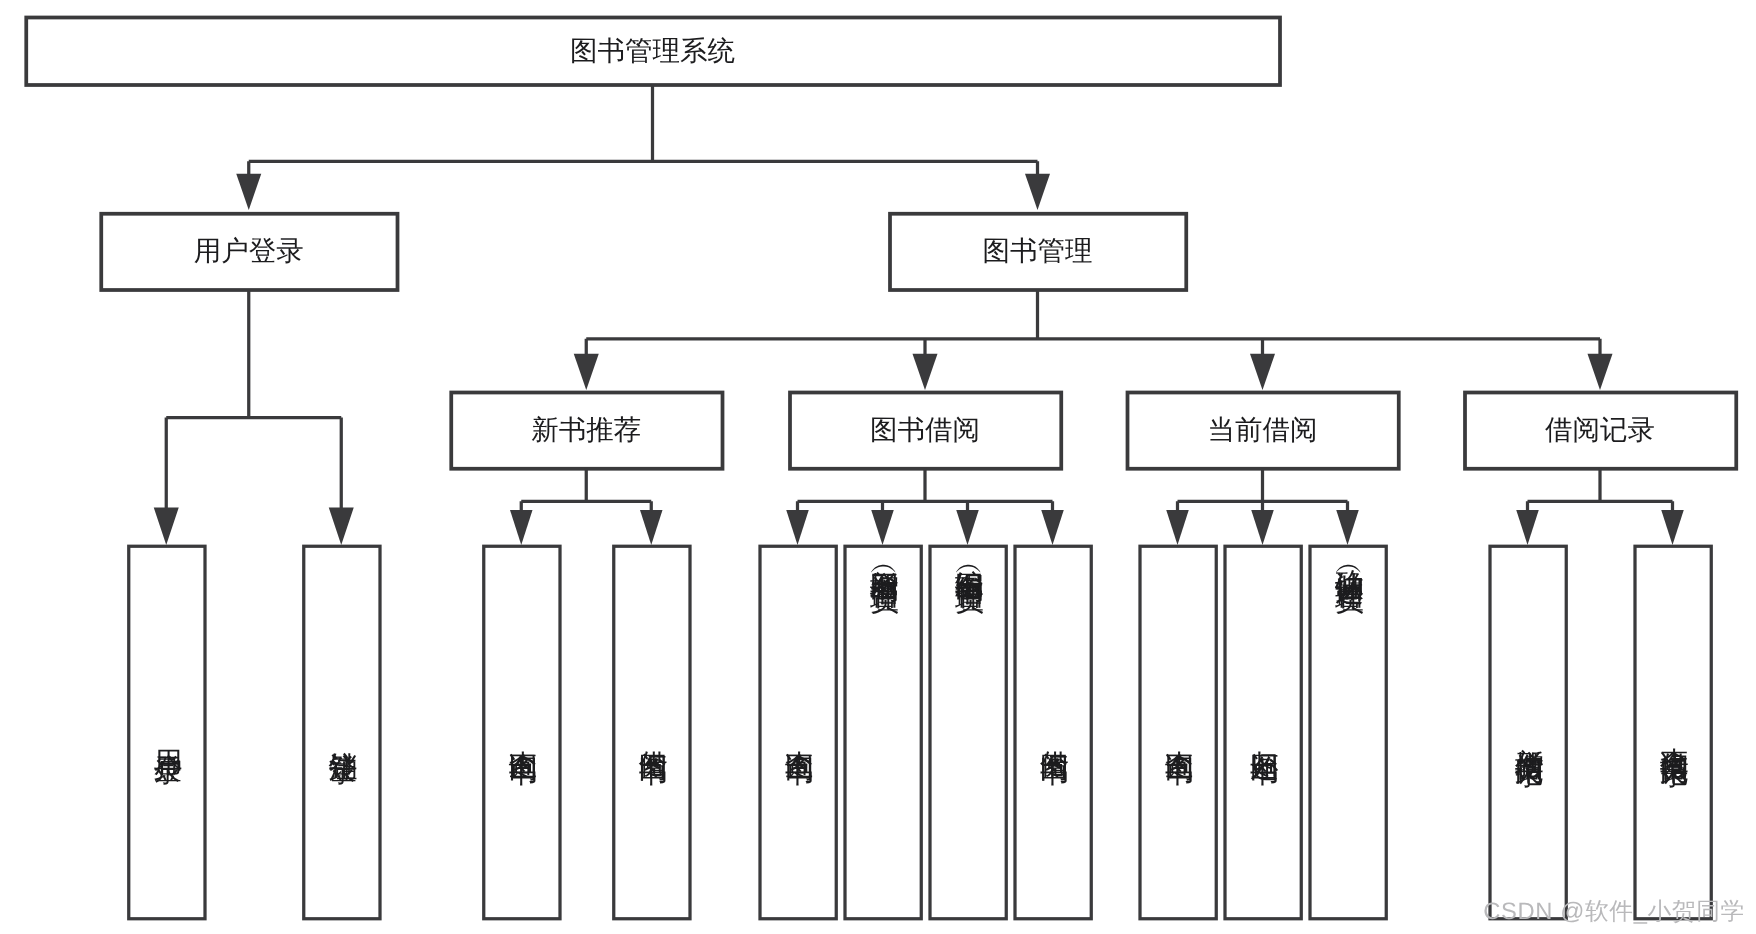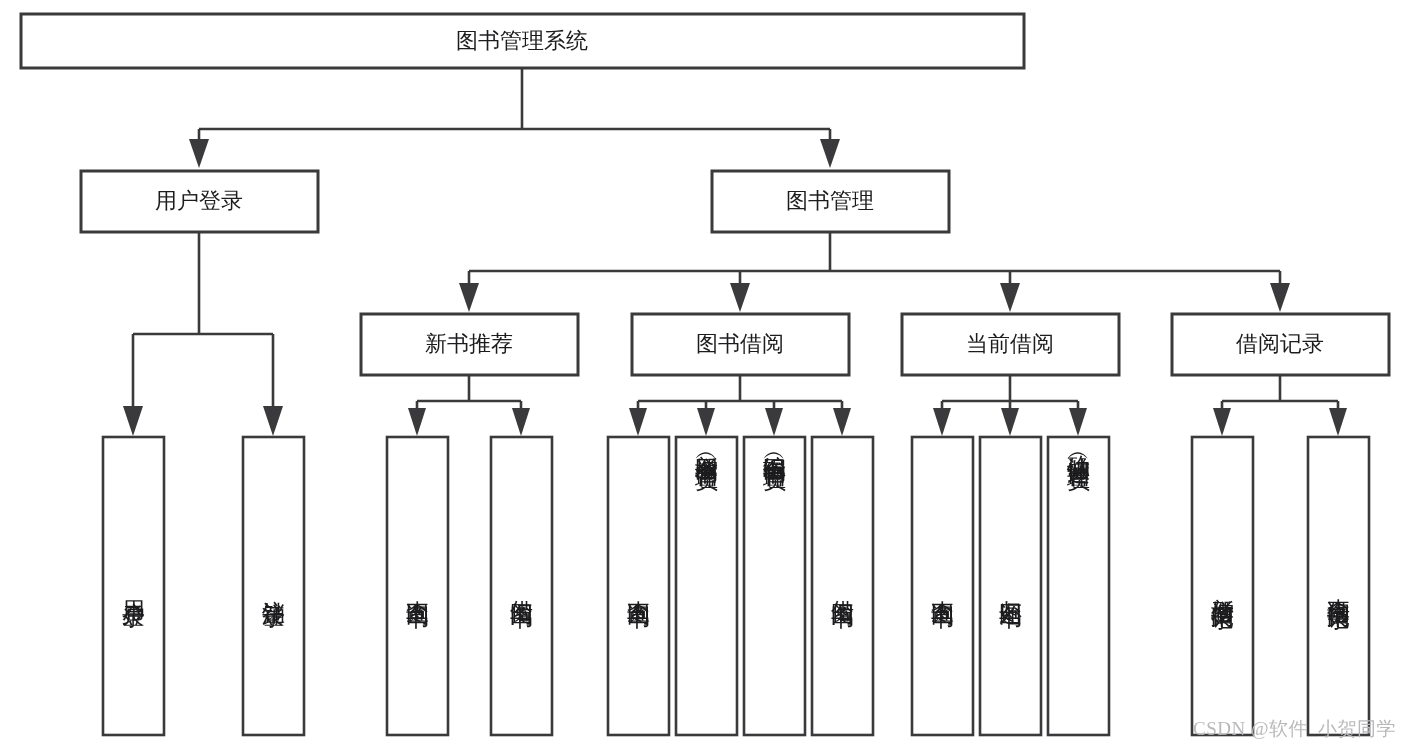--- a/index.html
+++ b/index.html
@@ -70,21 +70,21 @@
     writing-mode: vertical-rl;
     text-orientation: upright;
     letter-spacing: 2px;
     white-space: nowrap;
     text-align: center;
   }
   .watermark {
     position: absolute;
     right: 9px;
     bottom: 5px;
-    font-family: Liberation Serif, serif;
+    font-family: Liberation Sans, sans-serif;
     font-size: 19px;
     color: #b9b9bb;
     letter-spacing: 0.5px;
     white-space: nowrap;
     user-select: none;
   }
 </style>
 </head>
 <body>
 

